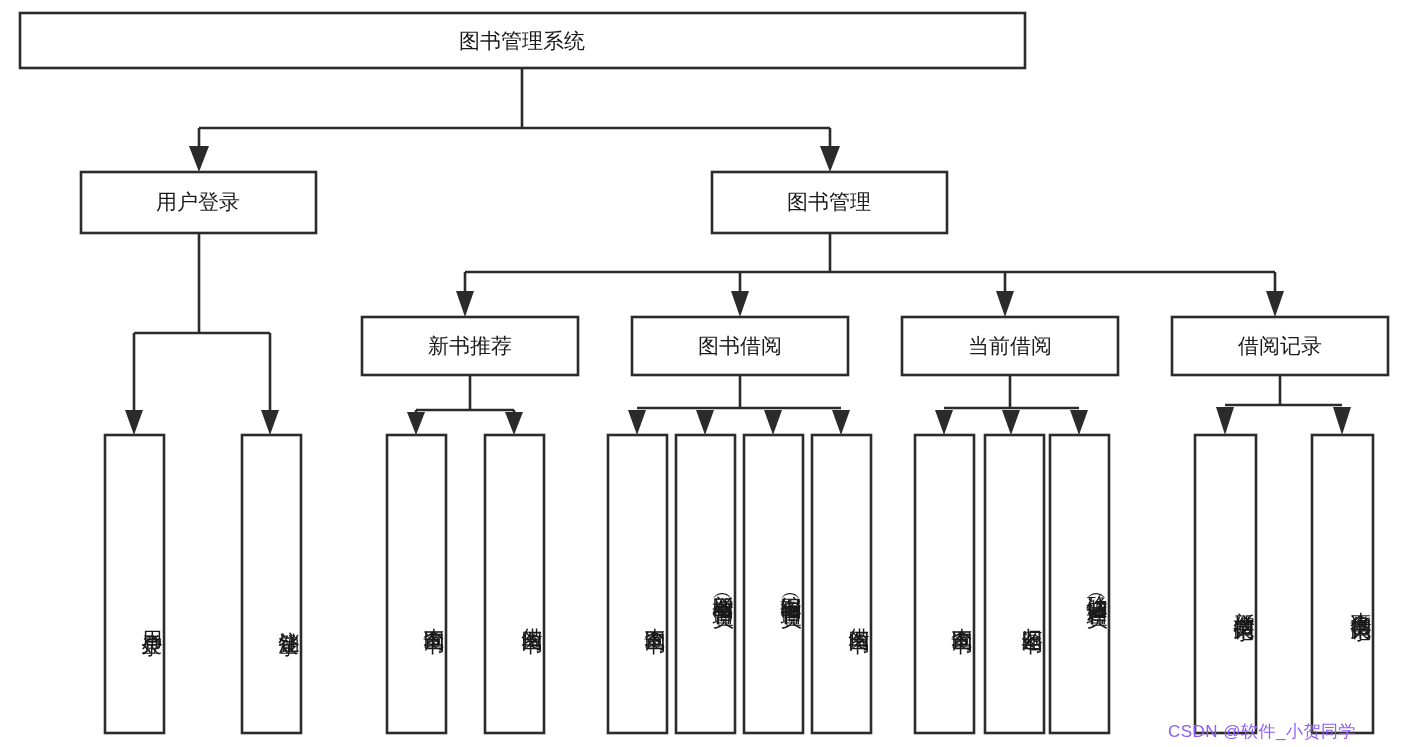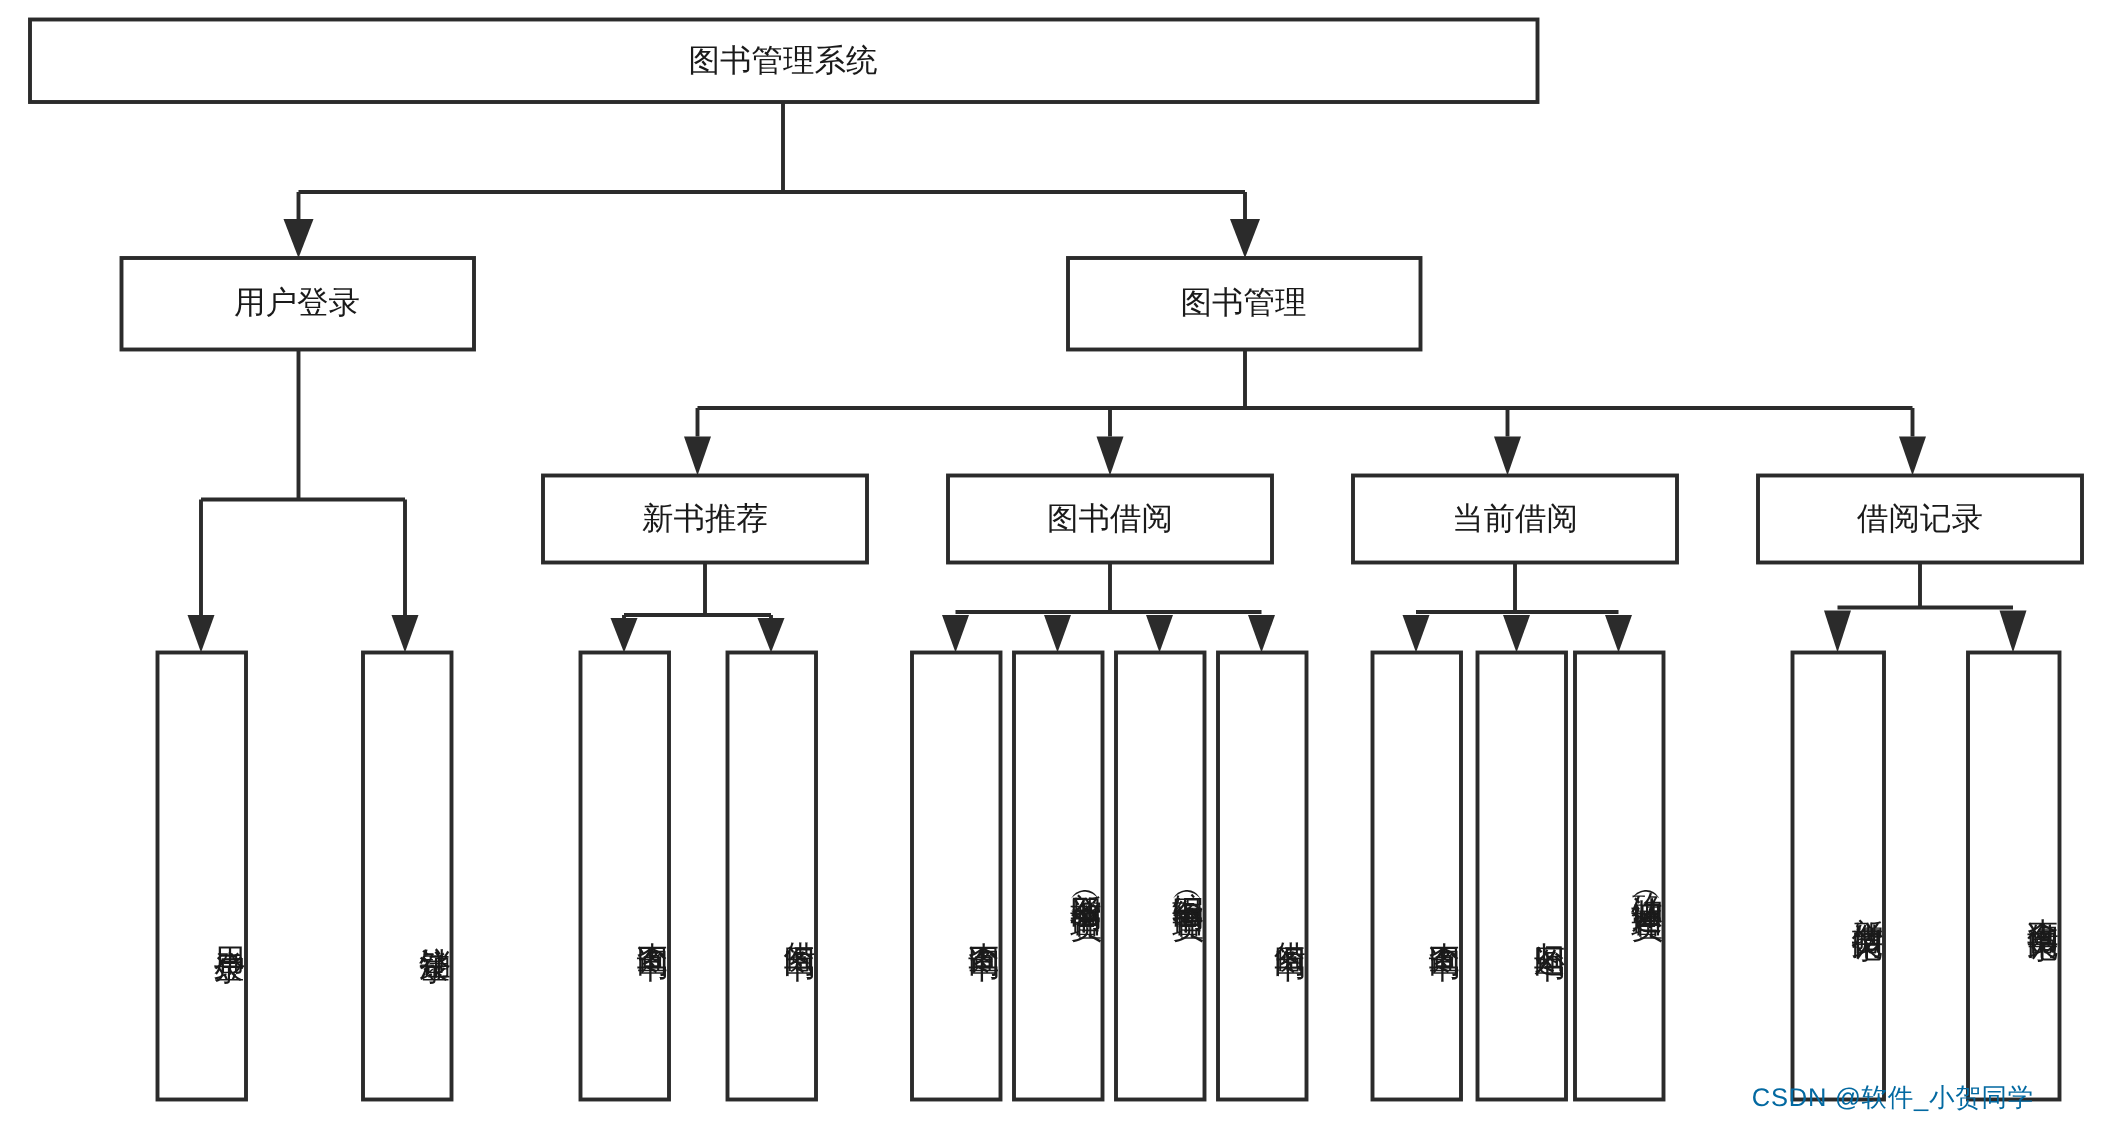--- a/index.html
+++ b/index.html
@@ -62,21 +62,21 @@
     justify-content: center;
     white-space: nowrap;
     pointer-events: none;
   }
   .watermark {
     position: absolute;
     right: 8px;
     bottom: 4px;
     font-family: "Liberation Sans", "DejaVu Sans", sans-serif;
     font-size: 17px;
-    color: #0369a1;
+    color: #8b5cf6;
     letter-spacing: 0.5px;
     white-space: nowrap;
   }
 </style>
 </head>
 <body>
 
 <div id="diagram-root">
 
   <svg class="diagram-svg" viewBox="0 0 1405 747">

